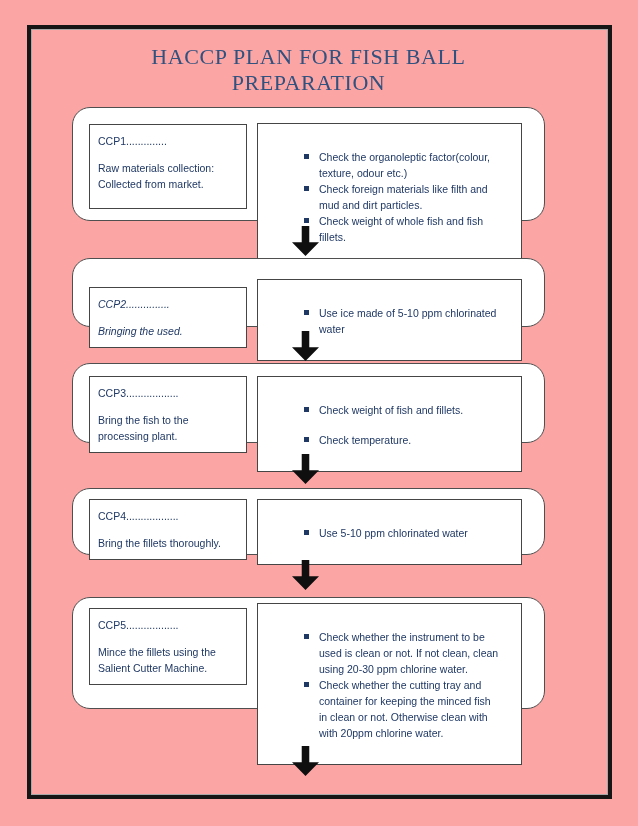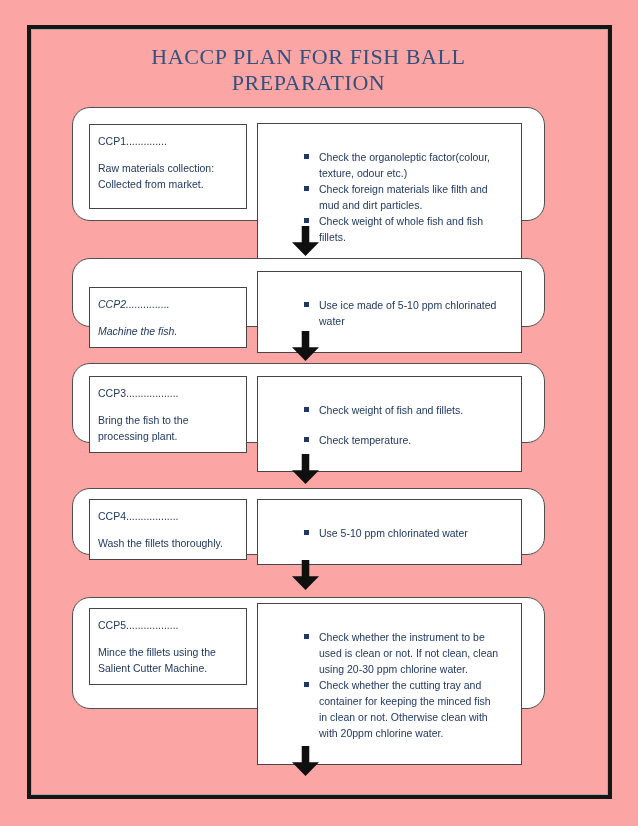--- a/index.html
+++ b/index.html
@@ -57,21 +57,21 @@
     position:absolute; left:292px; width:27px; height:30px;
     background:var(--arrow, #0f0f0f);
     clip-path:polygon(36% 0, 64% 0, 64% 54%, 100% 54%, 50% 100%, 0 54%, 36% 54%);
   }
   
   .b1 { top:107px; height:114px; }
   .b1 .lbox { top:16px; min-height:85px; }
   .b1 .rbox { top:15px; min-height:91px; }
   .b2 { top:258px; height:69px; }
   .b2 .lbox { top:28px; min-height:49px;font-style:italic; }
-  .b2 .rbox { top:12px; min-height:49px; }
+  .b2 .rbox { top:20px; min-height:49px; }
   .b3 { top:363px; height:80px; }
   .b3 .lbox { top:12px; min-height:61px; }
   .b3 .rbox { top:12px; min-height:61px; }
   .b3 .bullet + .bullet { margin-top:14px; }
   .b4 { top:488px; height:67px;padding-left:14px; }
   .b4 .lbox { top:10px; min-height:48px; }
   .b4 .rbox { top:10px; min-height:48px; }
   .b5 { top:597px; height:112px; }
   .b5 .lbox { top:10px; min-height:67px; }
   .b5 .rbox { top:5px; min-height:126px; }
@@ -101,21 +101,21 @@
             <li class="bullet">Check weight of whole fish and fish fillets.</li>
           </ul>
     </div>
   </section>
 
   <div class="arrow a1"></div>
 
   <section class="block b2">
     <div class="lbox">
       <div class="lbl">CCP2...............</div>
-      <div class="desc">Machine the fish.</div>
+      <div class="desc">Bringing the used.</div>
     </div>
     <div class="rbox">
       <ul class="bullets">
             <li class="bullet">Use ice made of 5-10 ppm chlorinated water</li>
           </ul>
     </div>
   </section>
 
   <div class="arrow a2"></div>
 
@@ -131,21 +131,21 @@
             <li class="bullet">Check temperature.</li>
           </ul>
     </div>
   </section>
 
   <div class="arrow a3"></div>
 
   <section class="block b4">
     <div class="lbox">
       <div class="lbl">CCP4..................</div>
-      <div class="desc">Wash the fillets thoroughly.</div>
+      <div class="desc">Bring the fillets thoroughly.</div>
     </div>
     <div class="rbox">
       <ul class="bullets">
             <li class="bullet">Use 5-10 ppm chlorinated water</li>
           </ul>
     </div>
   </section>
 
   <div class="arrow a4"></div>
 

